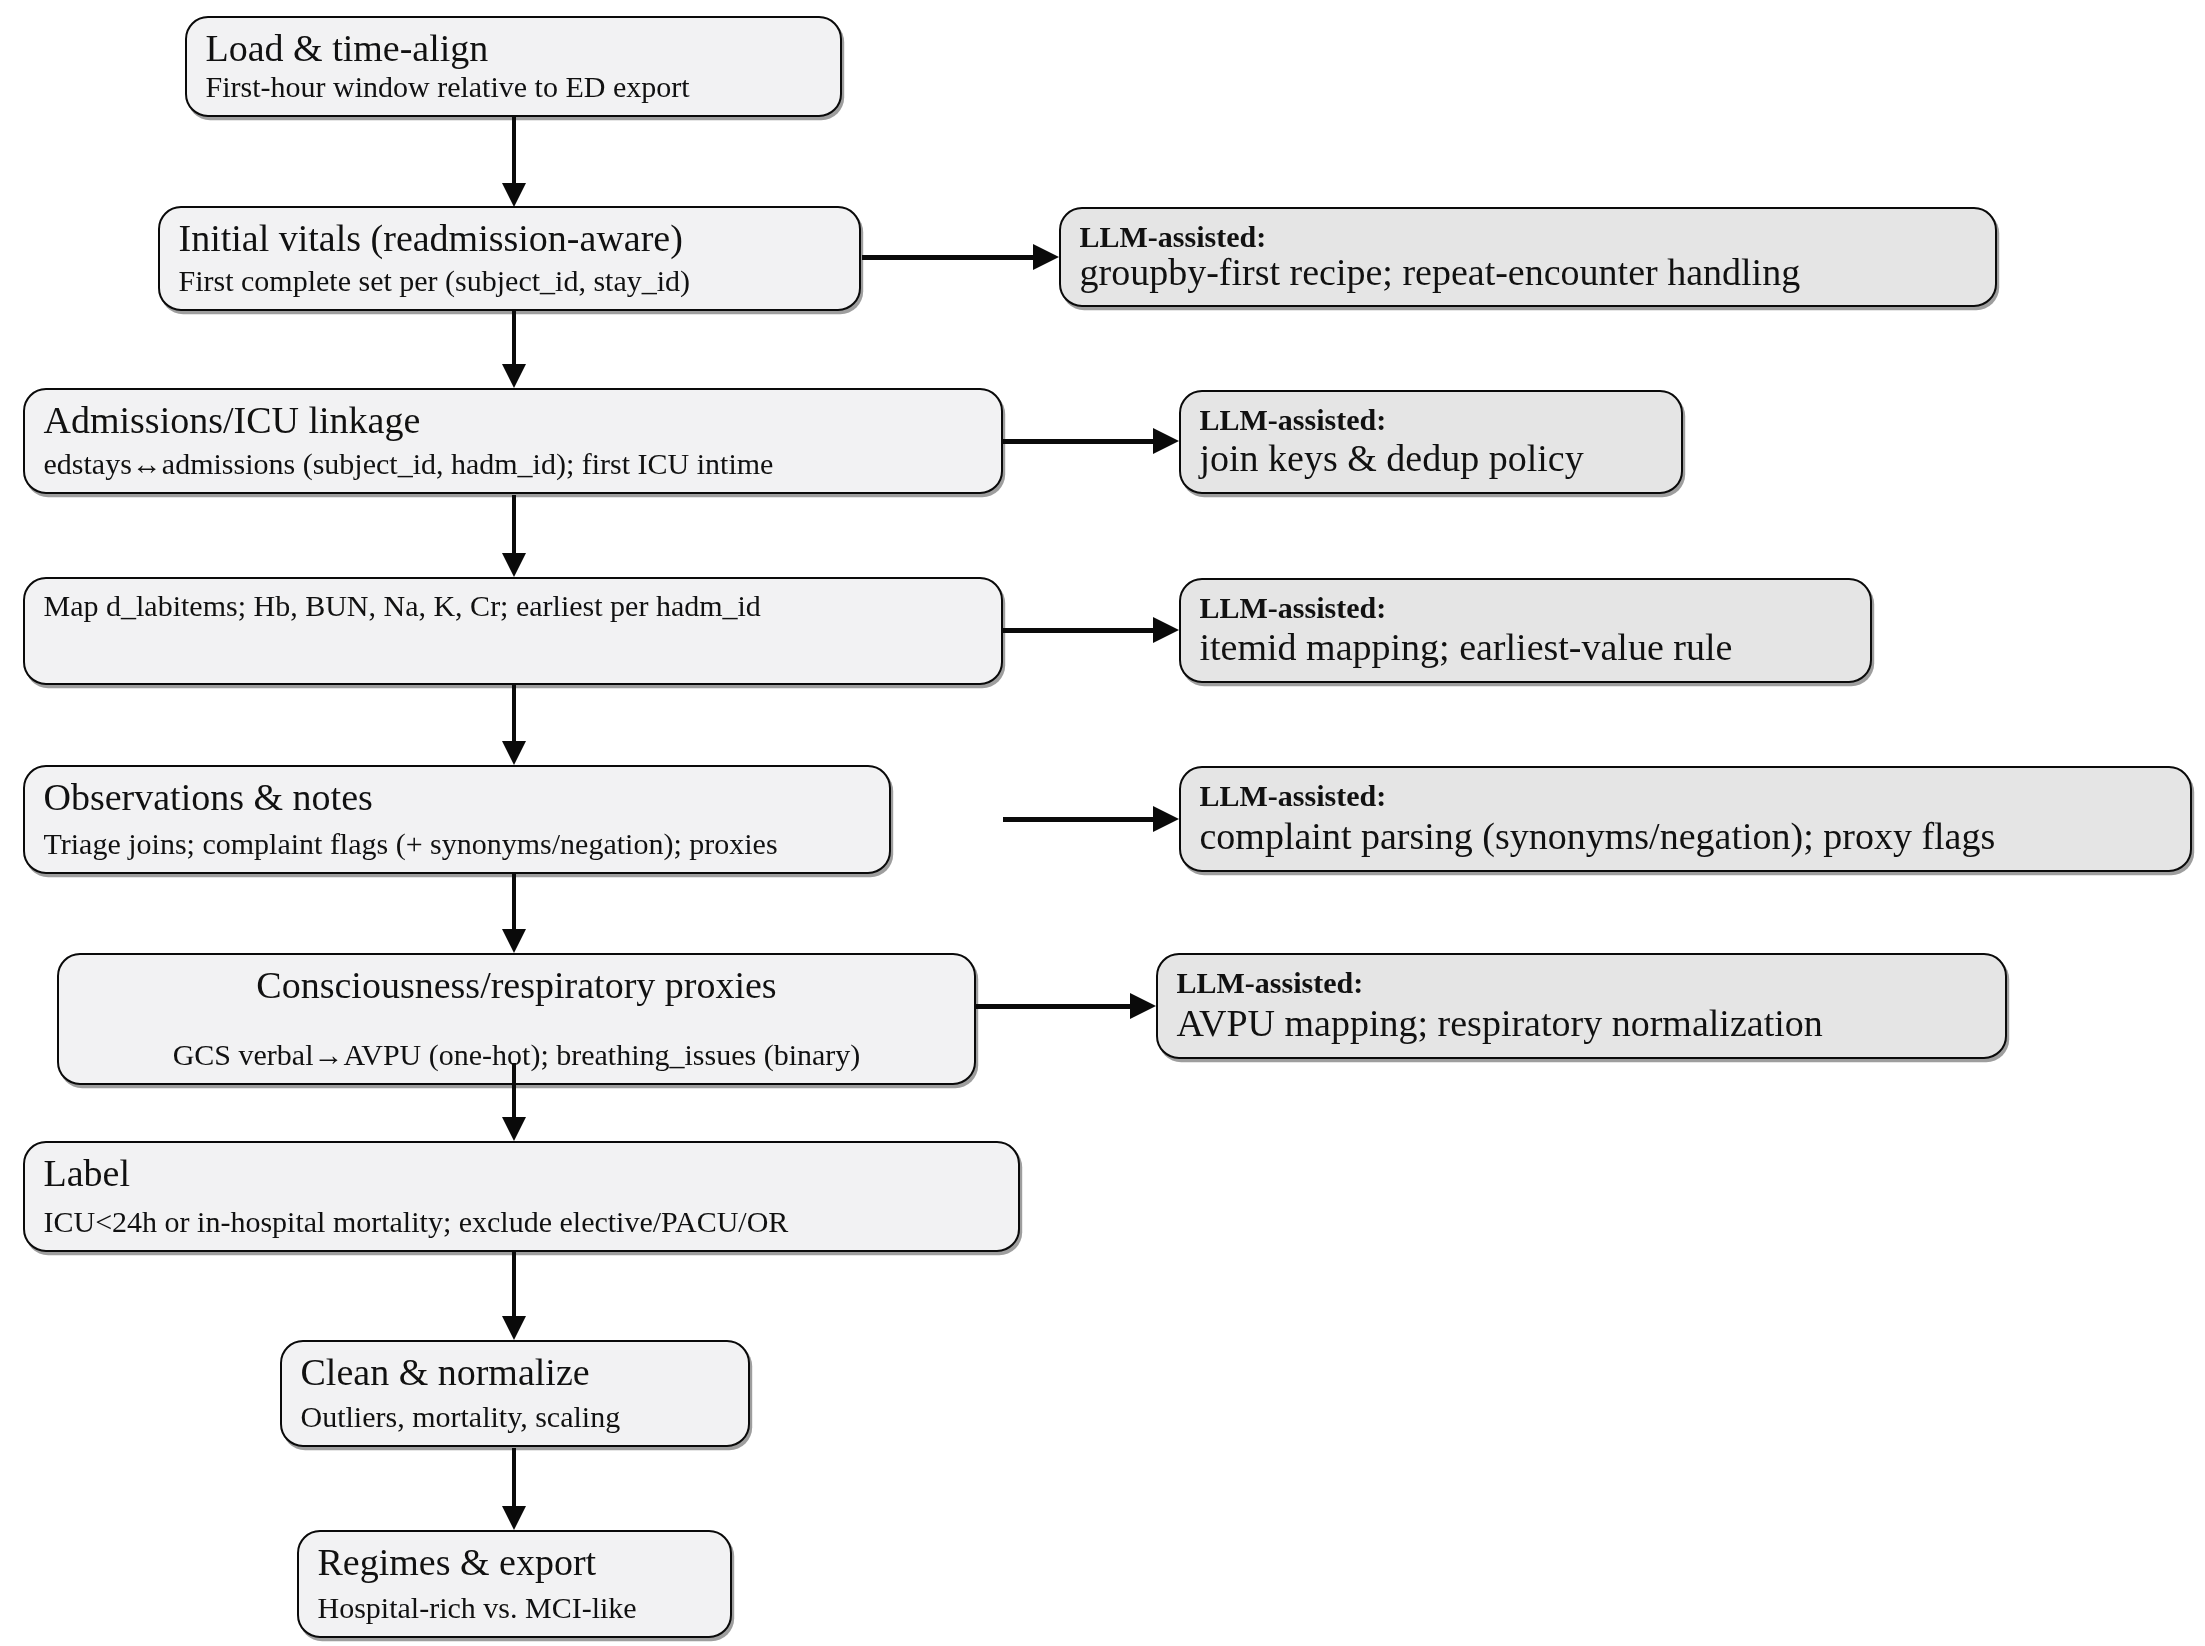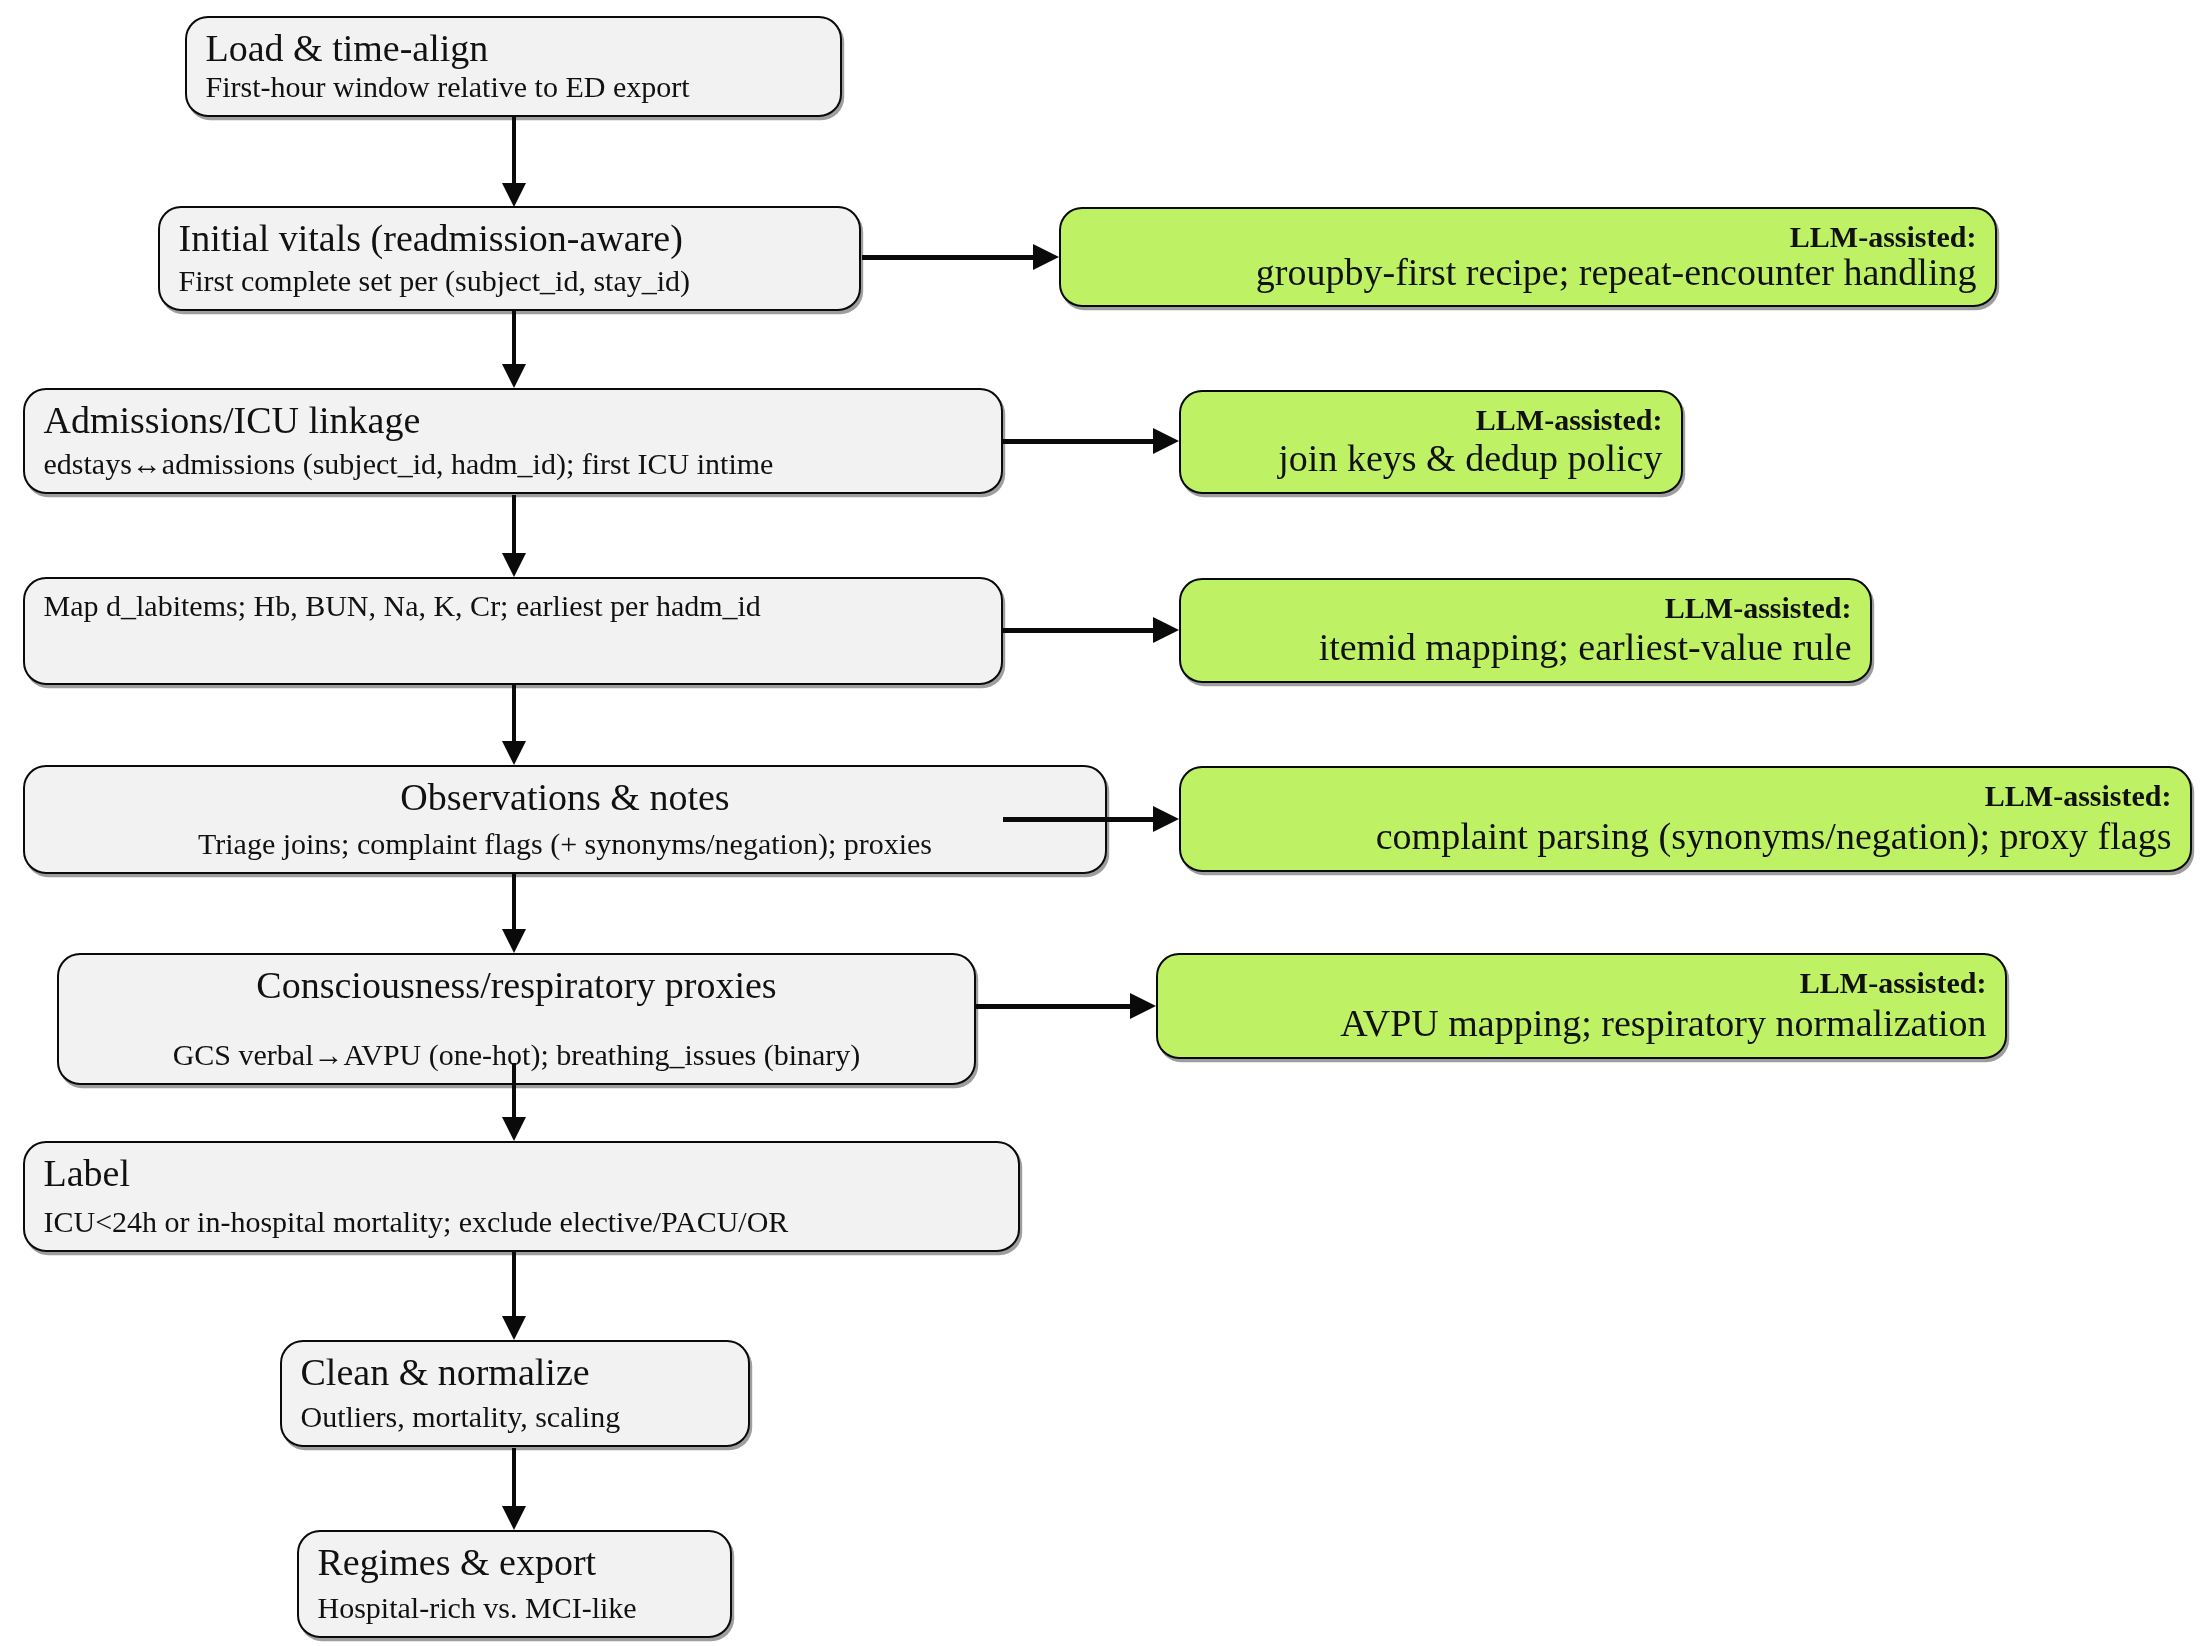--- a/index.html
+++ b/index.html
@@ -21,21 +21,21 @@
     box-sizing: border-box;
     border: 2.7px solid #0a0a0a;
     border-radius: 23px;
     display: flex;
     flex-direction: column;
     justify-content: space-between;
     padding: 11px 18.5px 13px 18.5px;
     box-shadow: 2.2px 3.3px 0 rgba(40,40,40,0.45);
   }
   .pnode { background: #f2f2f3; }
-  .lnode { background: #bef264; align-items: flex-end; }
+  .lnode { background: #e5e5e5; }
   .ntitle {
     font-size: 38px;
     line-height: 1.05;
     white-space: nowrap;
   }
   .nsub {
     font-size: 30px;
     line-height: 1.05;
     white-space: nowrap;
   }
@@ -92,21 +92,21 @@
 
   <div class="node pnode" style="left:158px; top:206px; width:703px; height:105px;">
     <div class="ntitle">Initial vitals (readmission-aware)</div>
     <div class="nsub">First complete set per (subject_id, stay_id)</div>
   </div>
 
   <div class="node pnode" style="left:23px; top:577px; width:980px; height:108px;">
     <div class="nsub">Map d_labitems; Hb, BUN, Na, K, Cr; earliest per hadm_id</div>
   </div>
 
-  <div class="node pnode" style="left:23px; top:765px; width:1084px; height:109px;align-items:center;">
+  <div class="node pnode" style="left:23px; top:765px; width:868px; height:109px;">
     <div class="ntitle">Observations &amp; notes</div>
     <div class="nsub">Triage joins; complaint flags (+ synonyms/negation); proxies</div>
   </div>
 
   <div class="node pnode" style="left:57px; top:953px; width:919px; height:132px;align-items:center;">
     <div class="ntitle">Consciousness/respiratory proxies</div>
     <div class="nsub">GCS verbal→AVPU (one-hot); breathing_issues (binary)</div>
   </div>
 
   <div class="node pnode" style="left:23px; top:1141px; width:997px; height:111px;">

